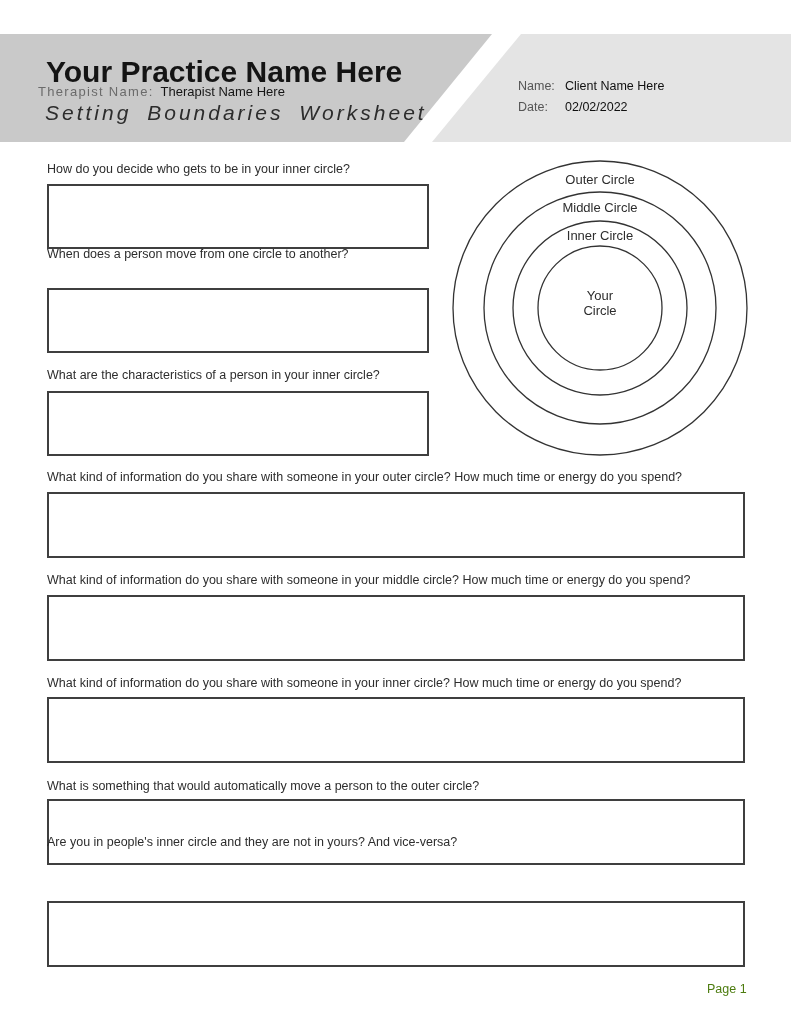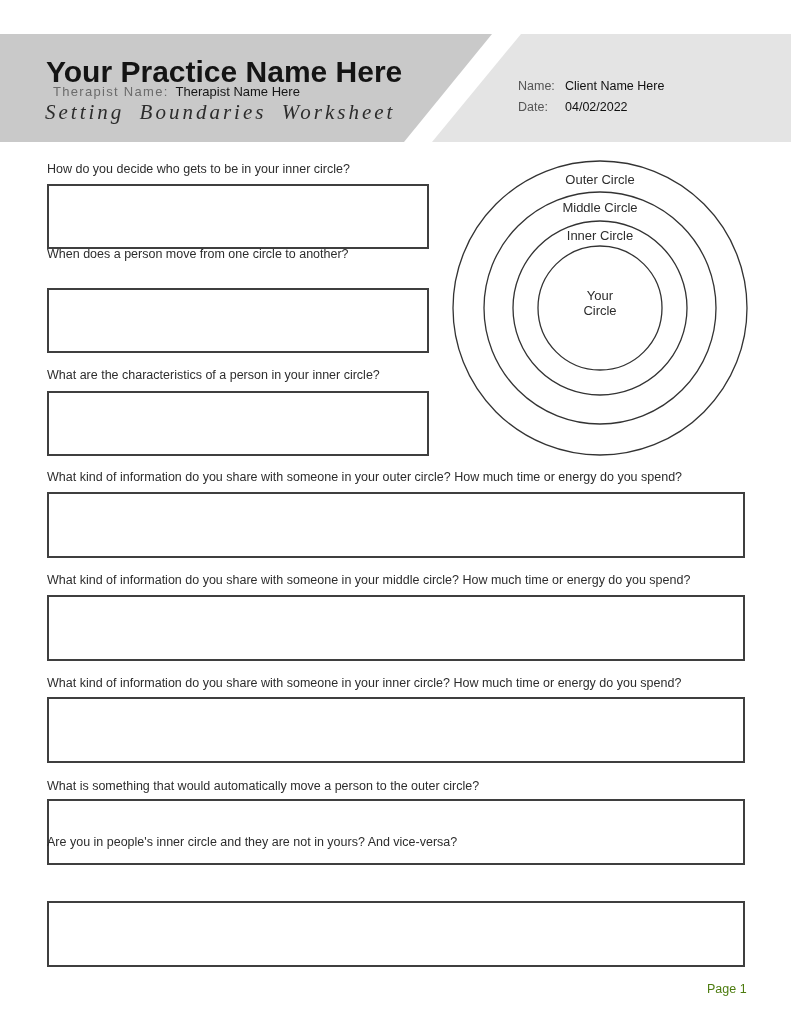--- a/index.html
+++ b/index.html
@@ -16,26 +16,26 @@
     clip-path:polygon(0 0,492px 0,404px 100%,0 100%);
   }
   .banner-light{
     left:432px;top:34px;width:359px;height:108px;
     background:var(--banner-light,#e4e4e4);
     clip-path:polygon(89px 0,100% 0,100% 100%,0 100%);
   }
   .practice-name{
     left:46px;top:57px;font-size:30px;font-weight:bold;color:#141414;line-height:1;
   }
-  .therapist-line{left:53px;top:85px;font-size:13px;line-height:1;white-space:nowrap;}
+  .therapist-line{left:38px;top:85px;font-size:13px;line-height:1;white-space:nowrap;}
   .therapist-label{color:#6b6b6b;letter-spacing:1.3px;margin-right:7px;}
   .therapist-value{color:#151515;}
   .worksheet-title{
     left:45px;top:101px;
-    font-family:Liberation Serif, serif;font-style:italic;
+    font-family:Liberation Sans, sans-serif;font-style:italic;
     font-size:21px;letter-spacing:3px;word-spacing:7px;color:#2c2c2c;line-height:1.1;
     white-space:nowrap;
   }
   .id-block{left:518px;top:80px;font-size:12.5px;line-height:1;}
   .id-row{margin-bottom:8px;}
   .id-label{display:inline-block;width:47px;color:#555555;}
   .id-value{color:#101010;}
 
   
   .question-label{
@@ -72,21 +72,21 @@
 <div class="abs therapist-line">
   <span class="therapist-label">Therapist Name:</span><span class="therapist-value">Therapist Name Here</span>
 </div>
 <div class="abs worksheet-title">Setting Boundaries Worksheet</div>
 
 <div class="abs id-block">
   <div class="id-row">
     <span class="id-label">Name:</span><span class="id-value">Client Name Here</span>
   </div>
   <div class="id-row">
-    <span class="id-label">Date:</span><span class="id-value">04/02/2022</span>
+    <span class="id-label">Date:</span><span class="id-value">02/02/2022</span>
   </div>
 </div>
 
 <svg class="abs circles-svg" width="324" height="324" viewBox="0 0 324 324">
   <circle cx="162" cy="160" r="147"></circle>
   <circle cx="162" cy="160" r="116"></circle>
   <circle cx="162" cy="160" r="87"></circle>
   <circle cx="162" cy="160" r="62"></circle>
   <text x="162" y="36">Outer Circle</text>
   <text x="162" y="64">Middle Circle</text>

